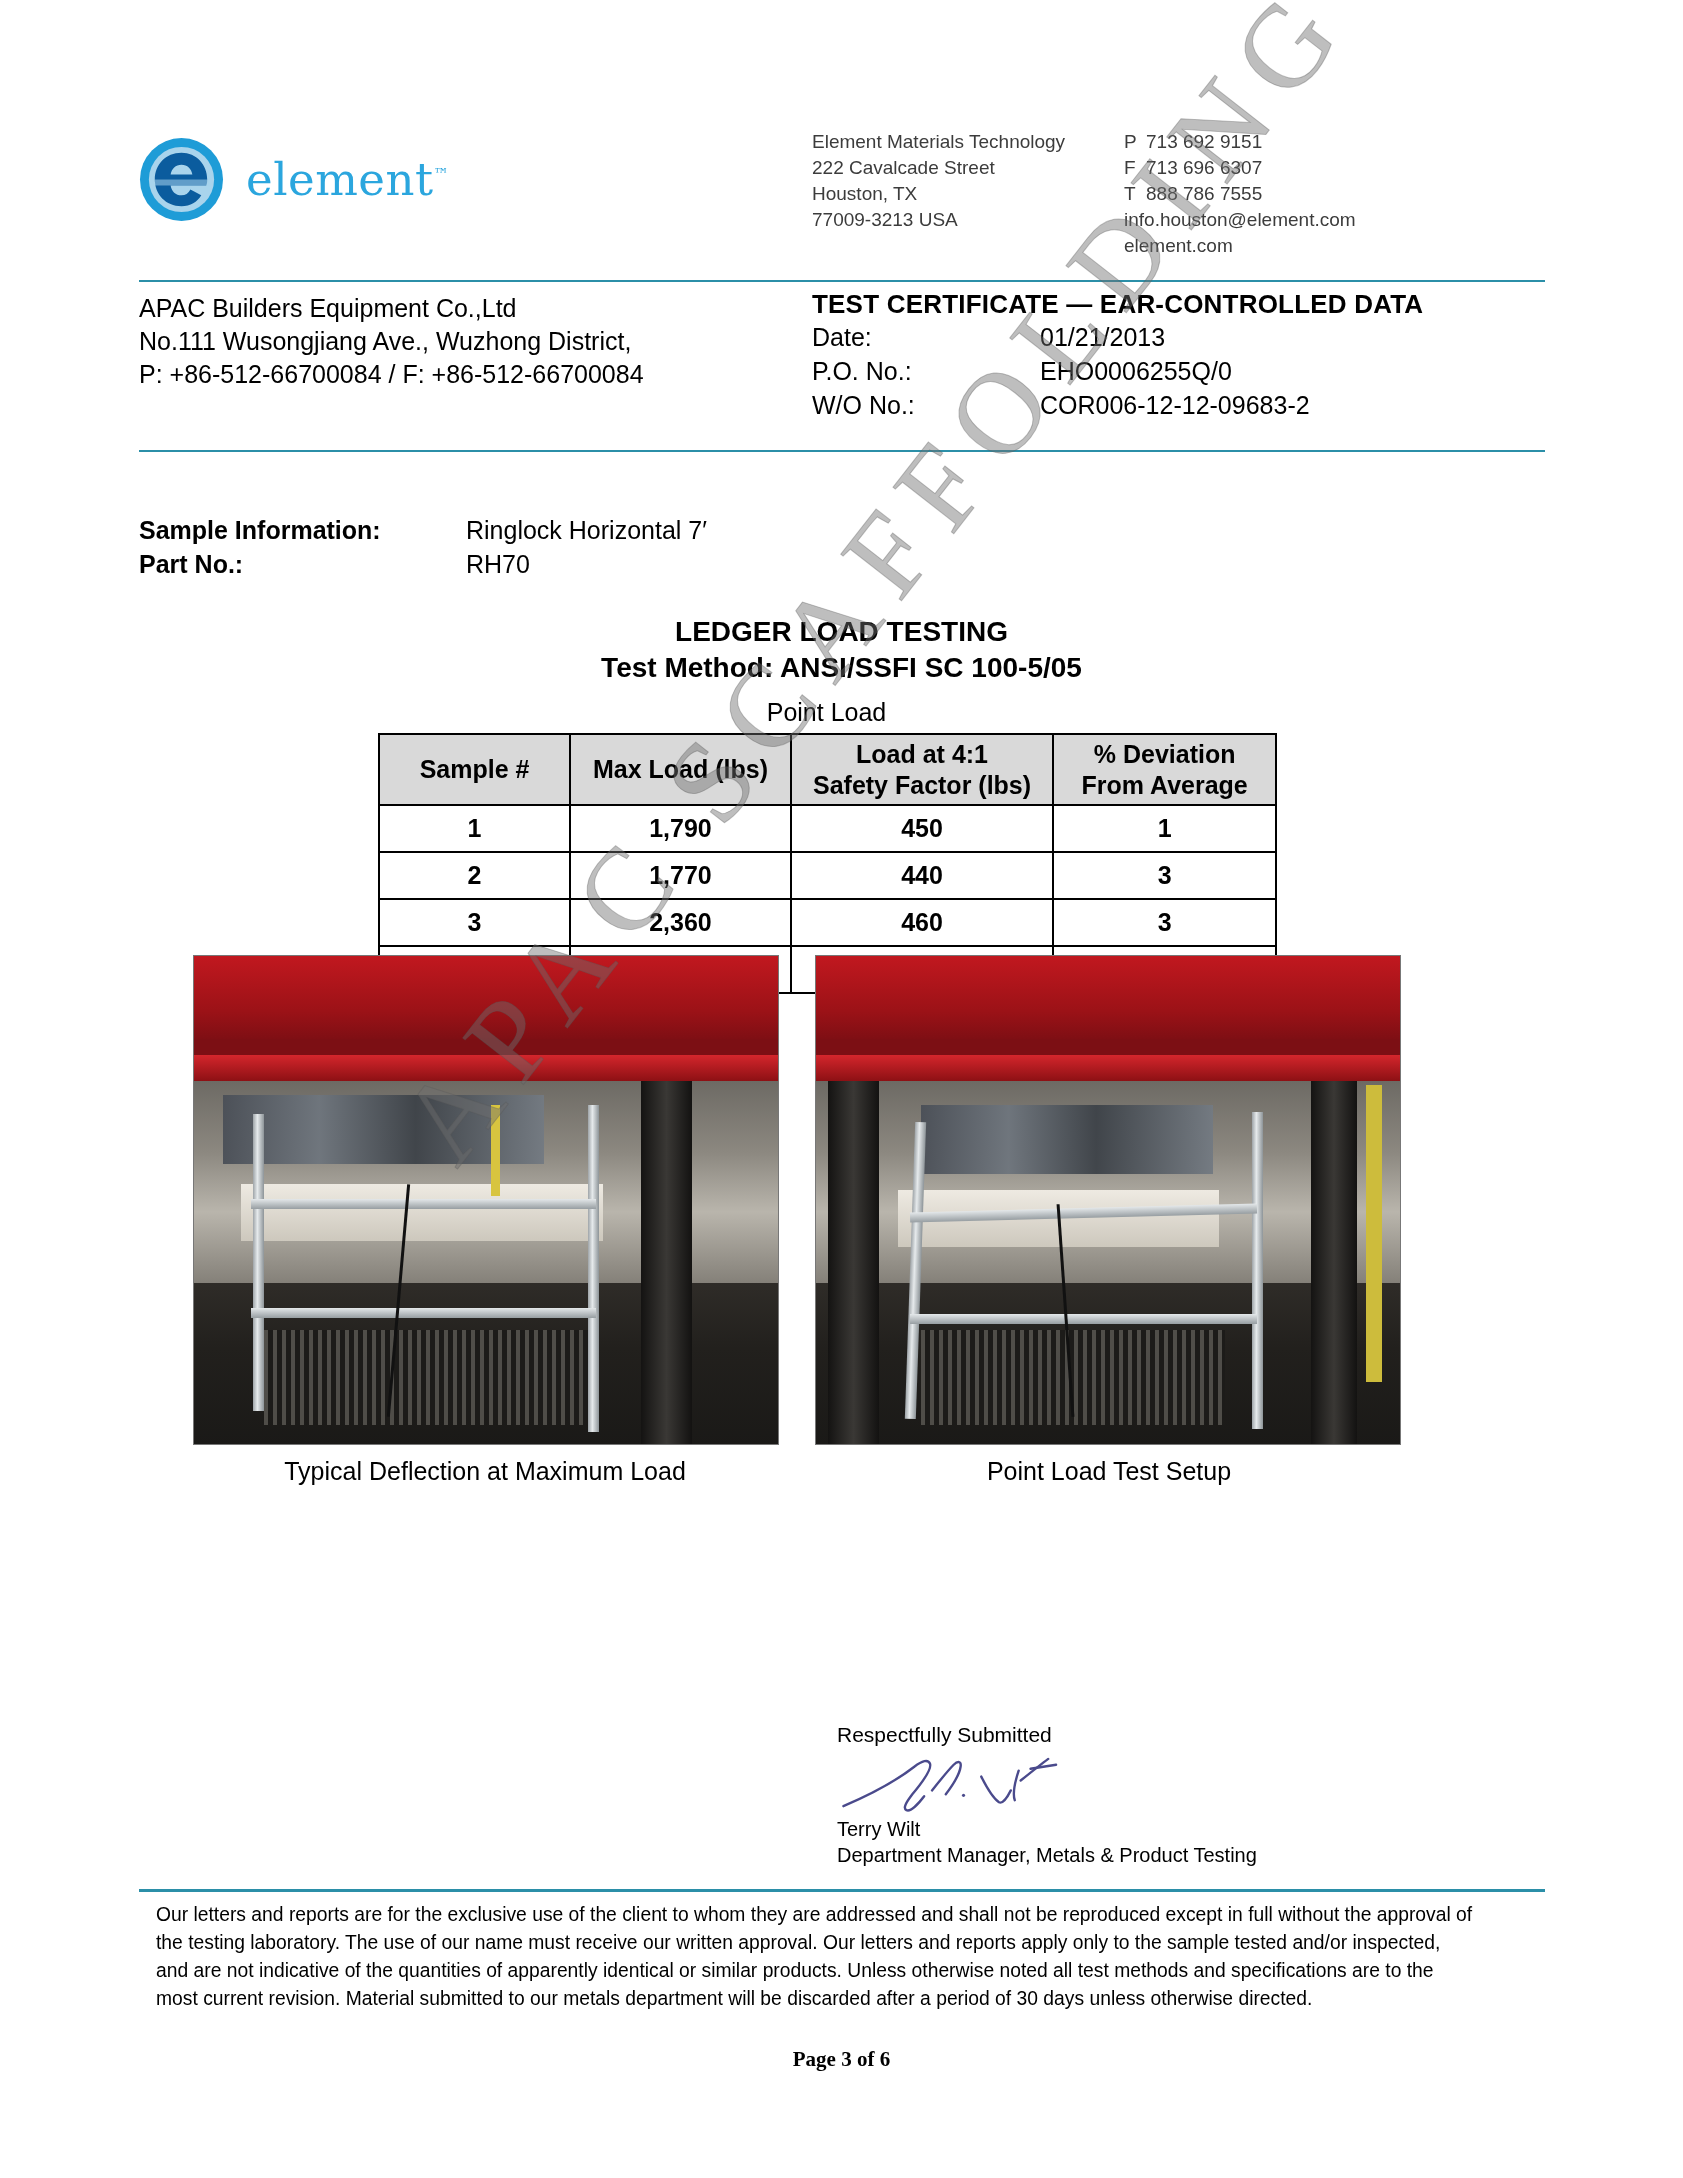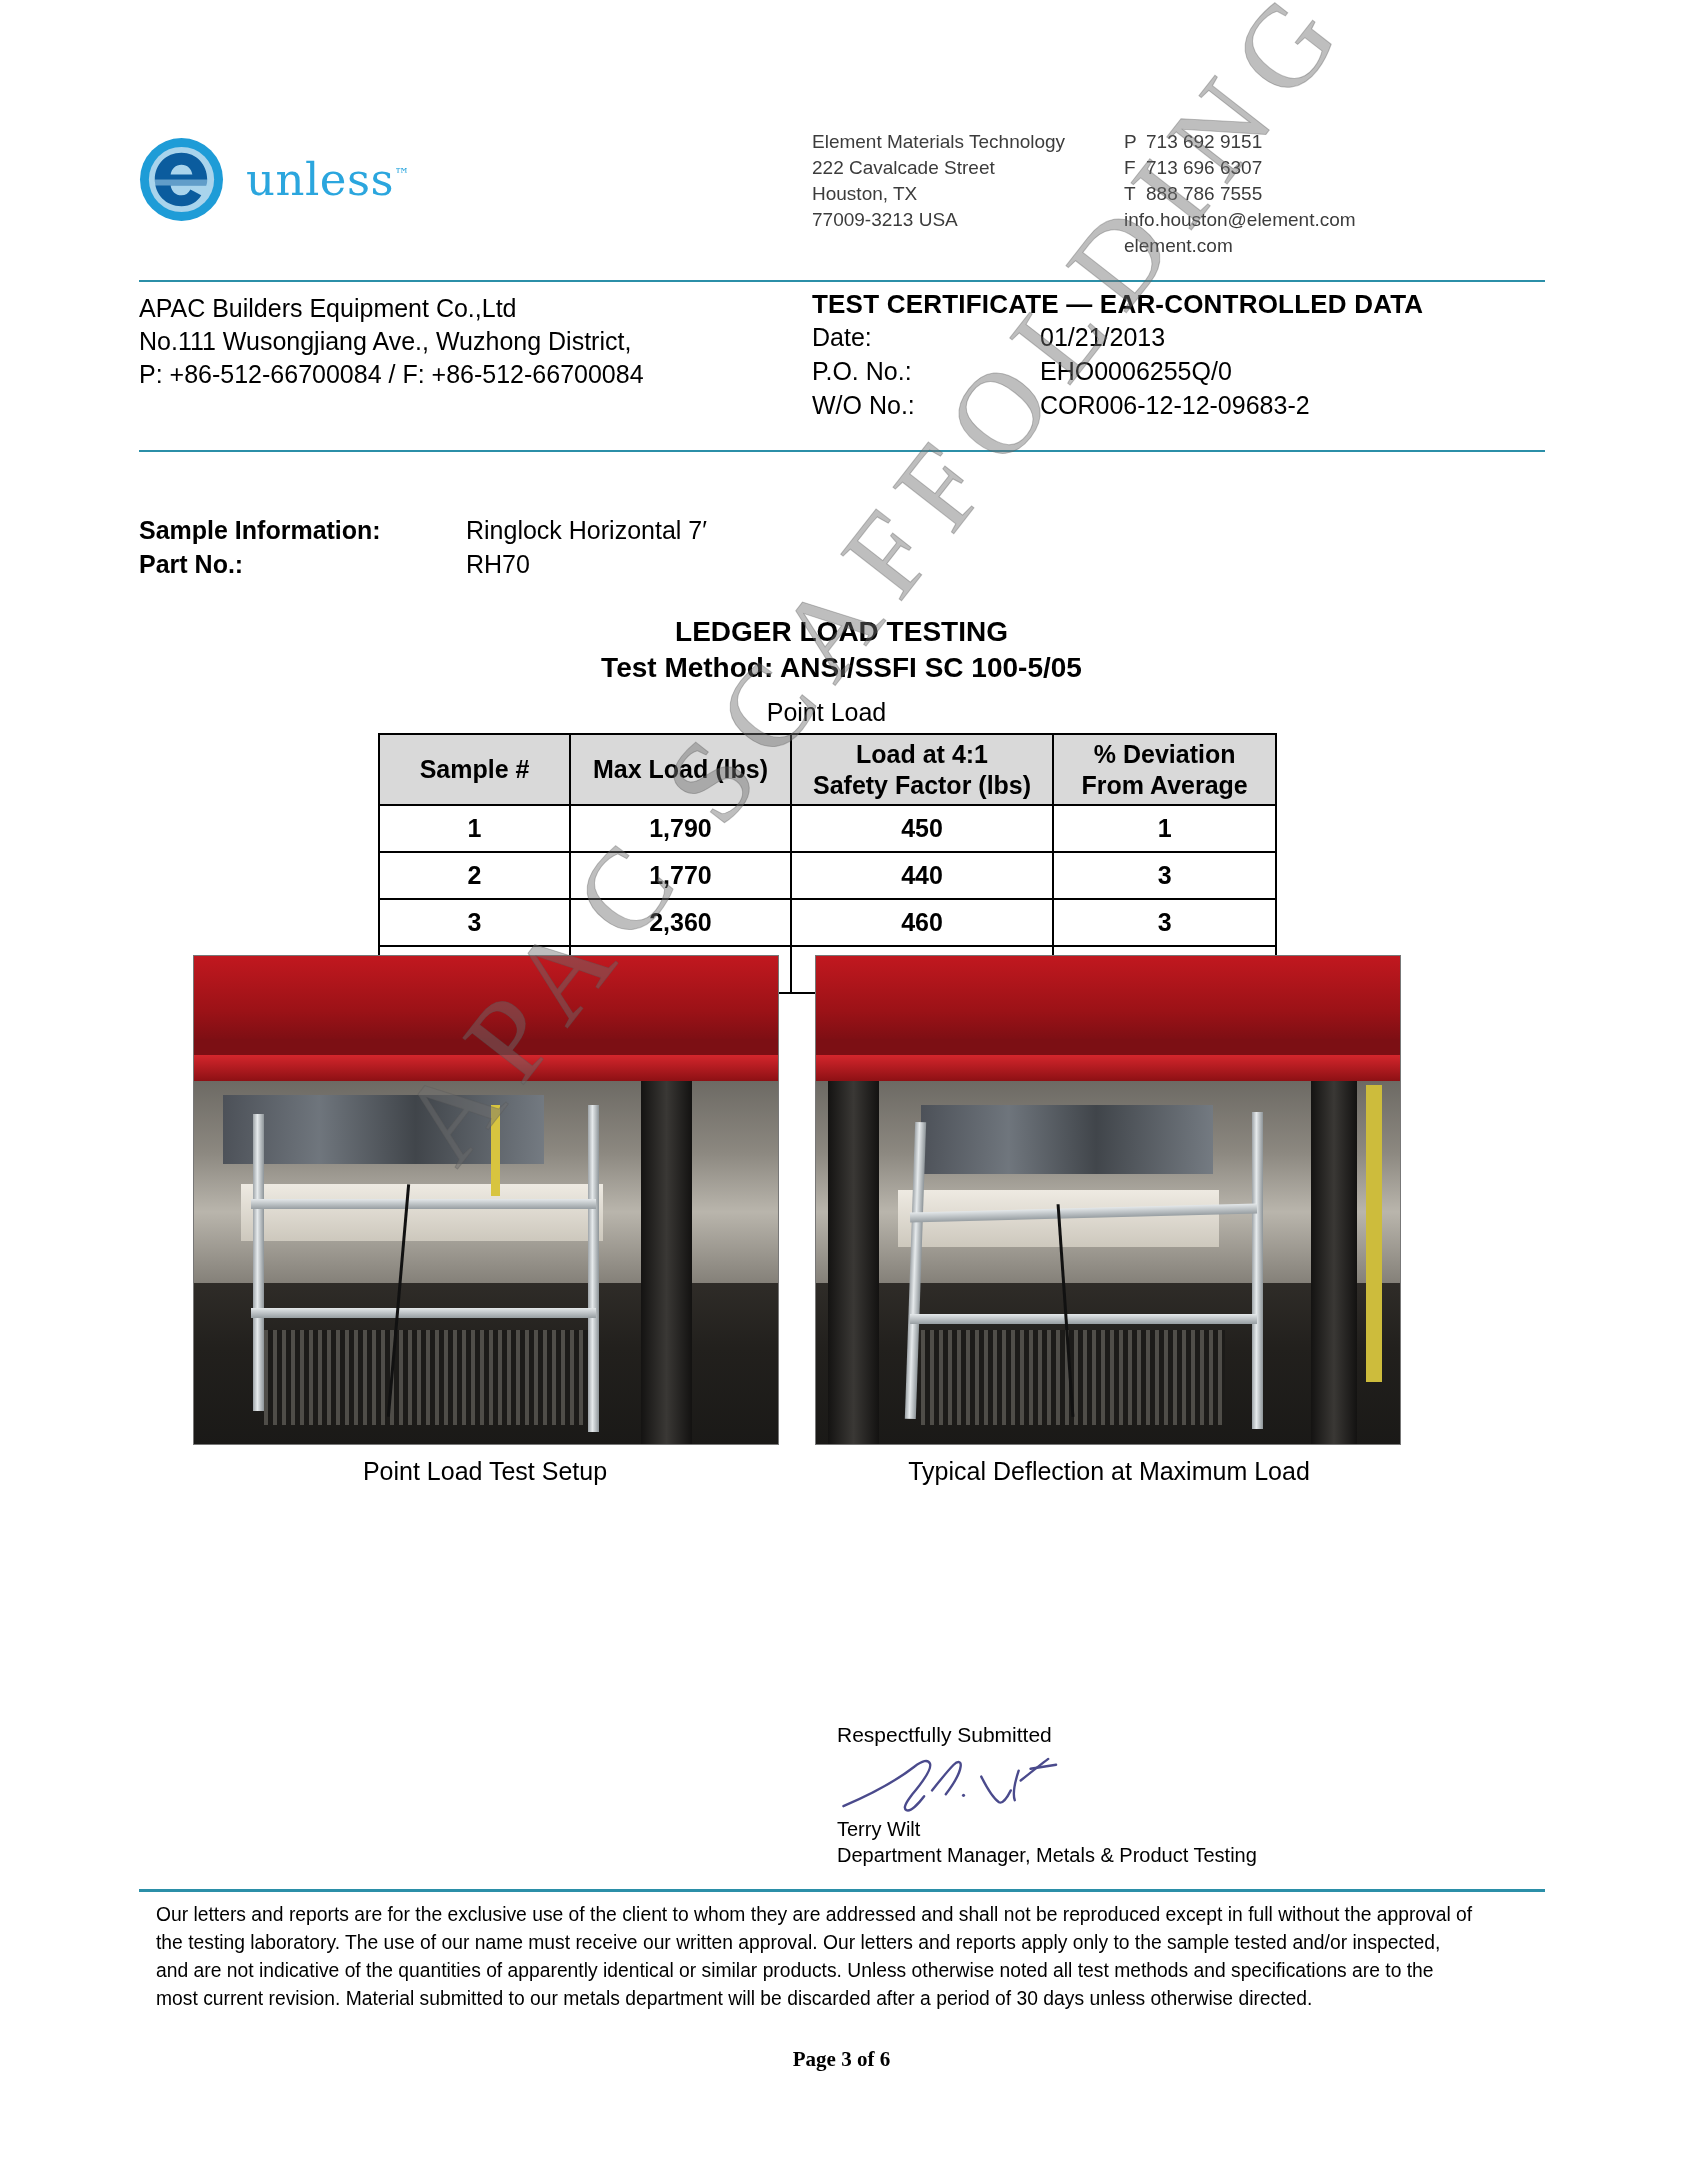--- a/index.html
+++ b/index.html
@@ -350,21 +350,21 @@
 
     <div class="logo-wrap">
       <div class="logo-mark">
         <svg width="85" height="85" viewBox="0 0 86 86" xmlns="http://www.w3.org/2000/svg">
           <circle cx="43" cy="43" r="42" fill="#1e9cd7"></circle>
           <circle cx="43" cy="43" r="33" fill="#a9d4ec"></circle>
           <path d="M43 16 C27 16 16 28 16 43 C16 58 27 70 43 70 C52 70 59 66 63 59 L52 53 C50 57 47 59 43 59 C37 59 33 55 32 49 L68 49 C69 47 69 45 69 43 C69 28 58 16 43 16 Z M32 38 C33 32 37 28 43 28 C49 28 53 32 54 38 Z" fill="#0b5c9e"></path>
           <path d="M16 43 L70 43 L70 49 L16 49 Z" fill="#a9d4ec" opacity="0.55"></path>
         </svg>
       </div>
-      <div class="logo-text"><span>unless</span><span class="logo-tm">™</span></div>
+      <div class="logo-text"><span>element</span><span class="logo-tm">™</span></div>
     </div>
 
     <div class="addr-col">
       <div>Element Materials Technology</div>
       <div>222 Cavalcade Street</div>
       <div>Houston, TX</div>
       <div>77009-3213 USA</div>
     </div>
 
     <div class="contact-col">
@@ -495,22 +495,22 @@
       <div class="ph-post" style="left:94px; top:166px; height:297px; transform:rotate(2deg);"></div>
       <div class="ph-post" style="left:436px; top:156px; height:317px;"></div>
       <div class="ph-ledger" style="left:94px; top:252px; width:347px; transform:rotate(-1.5deg);"></div>
       <div class="ph-ledger" style="left:94px; top:358px; width:347px;"></div>
       <div class="ph-yellow" style="left:550px; top:129px; height:297px; width:16px; background:#cdbc3c;"></div>
       <div style="position:absolute;left:248px;top:248px;width:3px;height:213px;background:#111;transform:rotate(-4deg);"></div>
     </div>
   </div>
 
   <div class="captions">
+    <div class="caption">Typical Deflection at Maximum Load</div>
     <div class="caption">Point Load Test Setup</div>
-    <div class="caption">Typical Deflection at Maximum Load</div>
   </div>
 
   <div class="sig-block">
     <div class="sig-label">Respectfully Submitted</div>
     <div class="sig-mark">
       <svg width="257" height="65" viewBox="0 0 260 66" xmlns="http://www.w3.org/2000/svg">
         <g fill="none" stroke="#4a4a8c" stroke-width="2.4" stroke-linecap="round">
           <path d="M6 56 C34 44 60 30 78 16 C86 10 92 8 94 13 C96 19 86 32 76 44 C70 52 66 58 70 60 C74 62 82 54 88 46"></path>
           <path d="M96 40 C104 30 112 20 118 14 C122 10 126 10 125 16 C124 24 116 36 110 44"></path>
           <circle cx="128" cy="45" r="1.6" fill="#4a4a8c" stroke="none"></circle>

